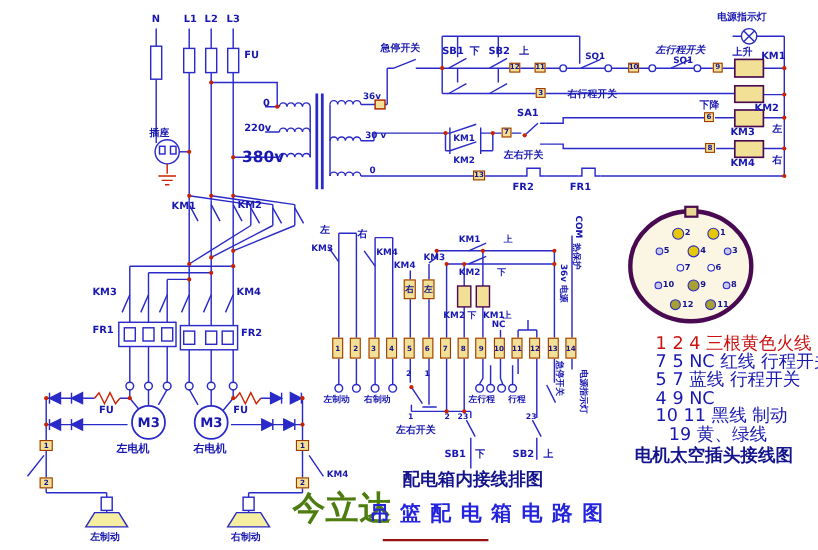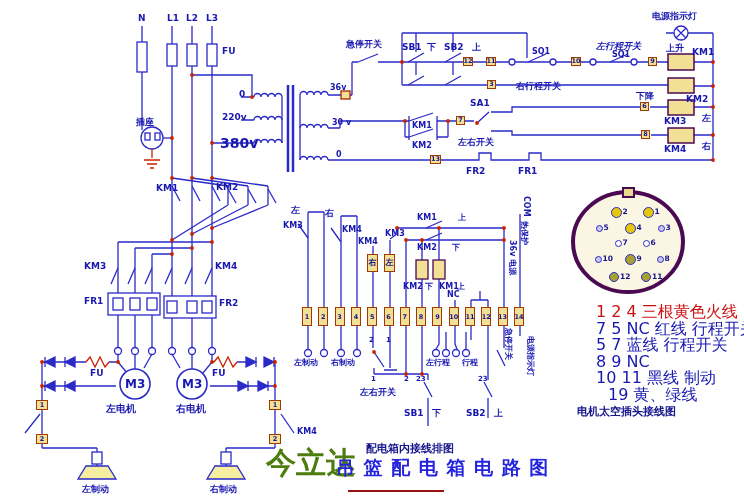--- a/index.html
+++ b/index.html
@@ -10,21 +10,21 @@
   .lb.rot{transform:rotate(90deg);transform-origin:0 0;}
   .tag{position:absolute;background:#f2e096;border:1px solid #a03a00;color:#14148c;
        font-weight:bold;display:flex;align-items:center;justify-content:center;
        line-height:1;box-sizing:border-box;}
   .term{position:absolute;width:10px;height:19px;background:#f2e096;border:1px solid #a03a00;
         color:#14148c;font-size:6.5px;font-weight:bold;display:flex;align-items:center;
         justify-content:center;box-sizing:border-box;}
   .pin{position:absolute;border:1.5px solid #2a2ac8;border-radius:50%;box-sizing:border-box;}
   .pin-num{position:absolute;color:#14148c;font-size:7.5px;font-weight:bold;line-height:1;}
   .legend-line{position:absolute;font-size:16px;font-weight:normal;white-space:nowrap;line-height:1;}
-  .cap{position:absolute;color:#14148c;font-weight:bold;font-size:11px;white-space:nowrap;}
+  .cap{position:absolute;color:#14148c;font-weight:bold;font-size:16px;white-space:nowrap;}
   .brand{position:absolute;left:266px;top:448px;color:#4d7c0f;font-size:30px;font-weight:bold;line-height:1;}
   .main-title{position:absolute;left:336px;top:458px;color:#2424dd;font-size:19px;font-weight:bold;
               letter-spacing:1px;line-height:1;white-space:nowrap;}
 </style>
 </head>
 <body>
 
 <div class="canvas">
 
   <svg width="744" height="500" viewBox="0 0 744 500">
@@ -349,22 +349,22 @@
       <div class="pin-num" style="left: 602.5px; top: 255px;">10</div>
       <div class="pin" style="left: 641px; top: 272px; width: 10px; height: 10px; background: rgb(168, 160, 51);"></div>
       <div class="pin-num" style="left: 652px; top: 273px;">11</div>
       <div class="pin" style="left: 609px; top: 272px; width: 10px; height: 10px; background: rgb(168, 160, 51);"></div>
       <div class="pin-num" style="left: 620px; top: 273px;">12</div>
     </div>
   <div id="legend">
       <div class="legend-line" style="left: 596px; top: 304px; color: rgb(204, 17, 17);">1 2 4  三根黄色火线</div>
       <div class="legend-line" style="left: 596px; top: 320.5px; color: rgb(24, 24, 176);">7 5 NC  红线  行程开关</div>
       <div class="legend-line" style="left: 596px; top: 337px; color: rgb(24, 24, 176);">5 7    蓝线  行程开关</div>
-      <div class="legend-line" style="left: 596px; top: 353.5px; color: rgb(24, 24, 176);">8 9  NC</div>
+      <div class="legend-line" style="left: 596px; top: 353.5px; color: rgb(24, 24, 176);">4 9  NC</div>
       <div class="legend-line" style="left: 596px; top: 370px; color: rgb(24, 24, 176);">10  11  黑线 制动</div>
       <div class="legend-line" style="left: 608px; top: 386.5px; color: rgb(24, 24, 176);">19 黄、绿线</div>
     </div>
 
-  <div class="cap" style="left:366px;top:426px;margin-top:15px;">配电箱内接线排图</div>
+  <div class="cap" style="left:366px;top:426px;">配电箱内接线排图</div>
   <div class="cap" style="left:577px;top:404px;">电机太空插头接线图</div>
   <div class="brand">今立达</div>
   <div class="main-title">吊 篮 配 电 箱 电 路 图</div>
 </div>
 
 </body></html>

